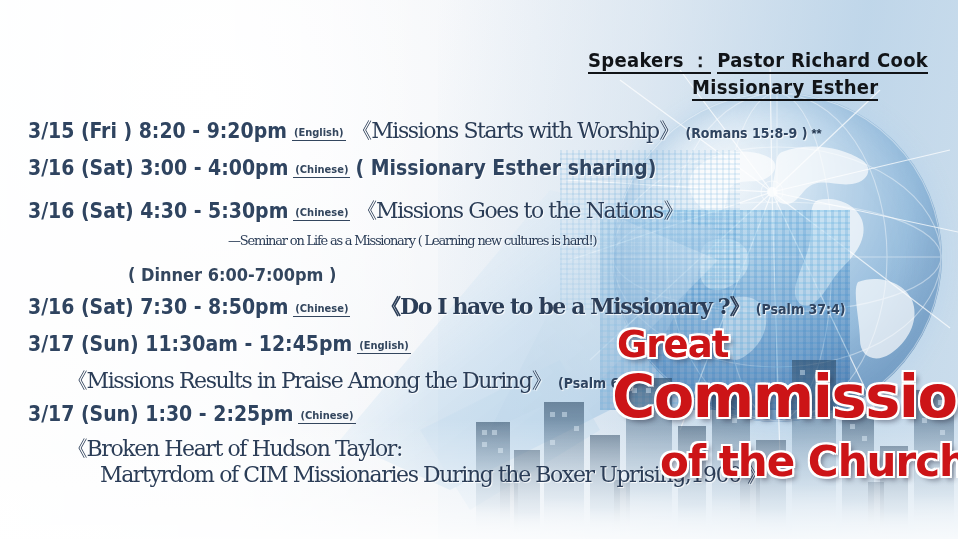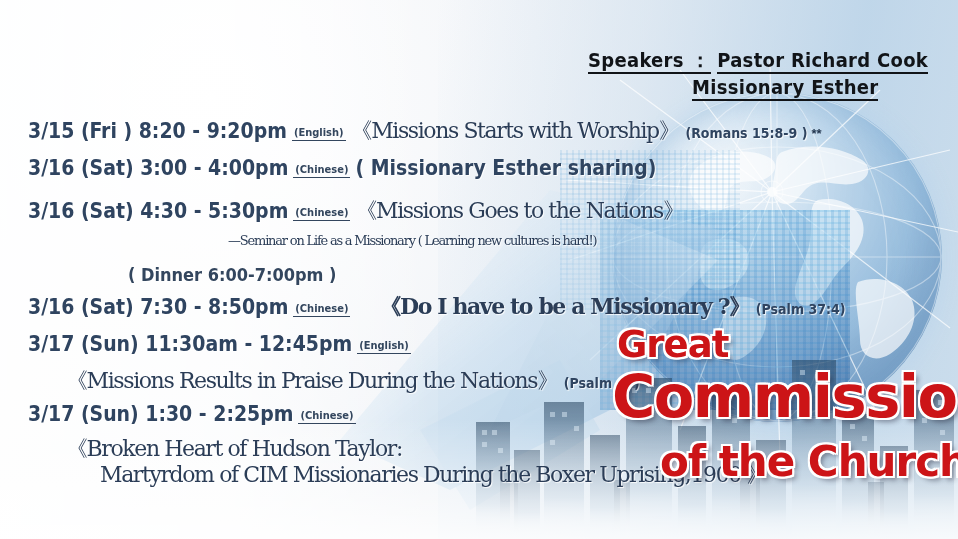--- a/index.html
+++ b/index.html
@@ -349,21 +349,21 @@
       </div>
 
       <div class="row" style="left:28px;top:292px;">
         <span class="dt">3/16  (Sat)  7:30 - 8:50pm</span><span class="lang">(Chinese)</span><span class="topic" style="margin-left:24px;font-weight:bold;">《Do I have to be a Missionary ?》</span><span class="ref">(Psalm 37:4)</span>
       </div>
 
       <div class="row" style="left:28px;top:332px;">
         <span class="dt">3/17 (Sun) 11:30am - 12:45pm</span><span class="lang">(English)</span>
       </div>
       <div class="row" style="left:66px;top:366px;">
-        <span class="topic">《Missions Results in Praise During the Nations》</span><span class="ref">(Psalm 67)</span>
+        <span class="topic">《Missions Results in Praise Among the During》</span><span class="ref">(Psalm 67)</span>
       </div>
 
       <div class="row" style="left:28px;top:402px;">
         <span class="dt">3/17 (Sun)  1:30 -  2:25pm</span><span class="lang">(Chinese)</span>
       </div>
       <div class="row" style="left:66px;top:434px;">
         <span class="topic">《Broken Heart of Hudson Taylor:</span>
       </div>
       <div class="row" style="left:100px;top:460px;">
         <span class="topic">Martyrdom of CIM Missionaries During the Boxer Uprising,1900 》</span>

